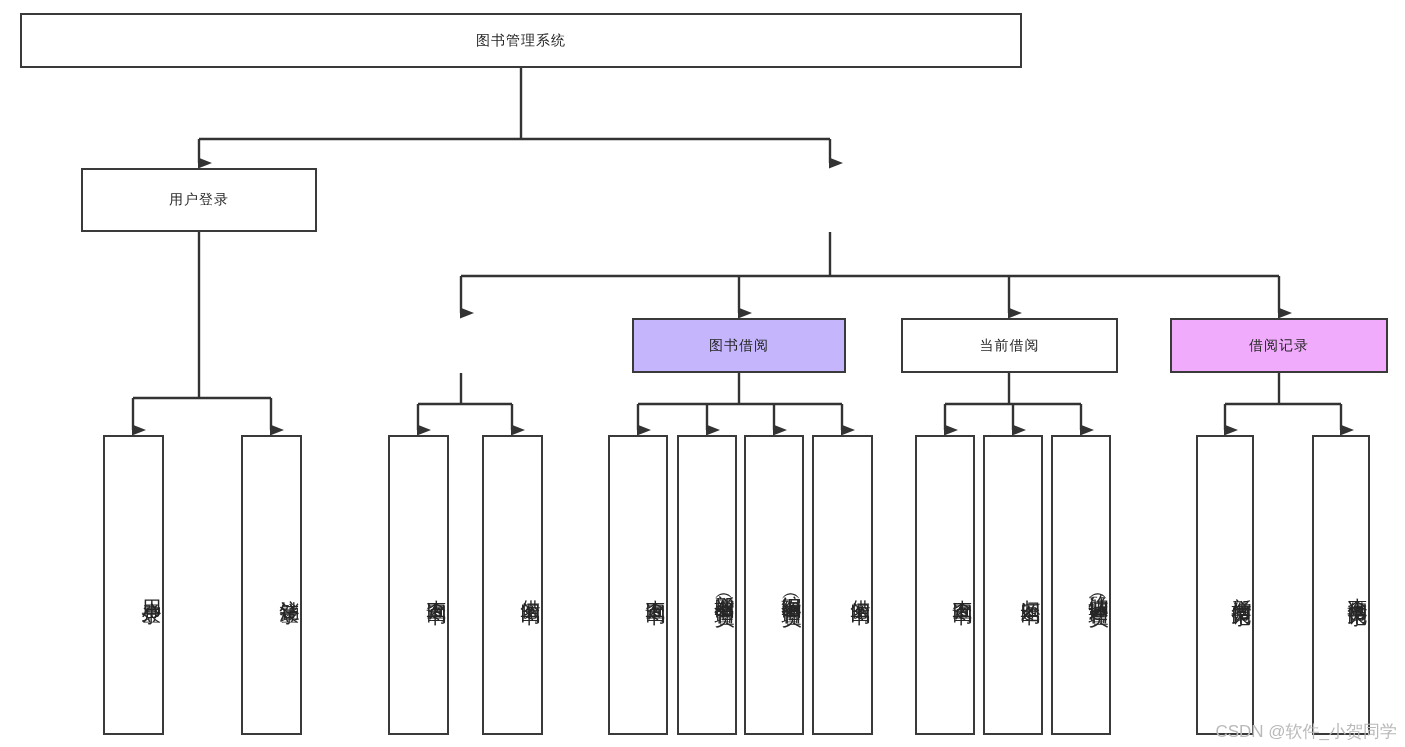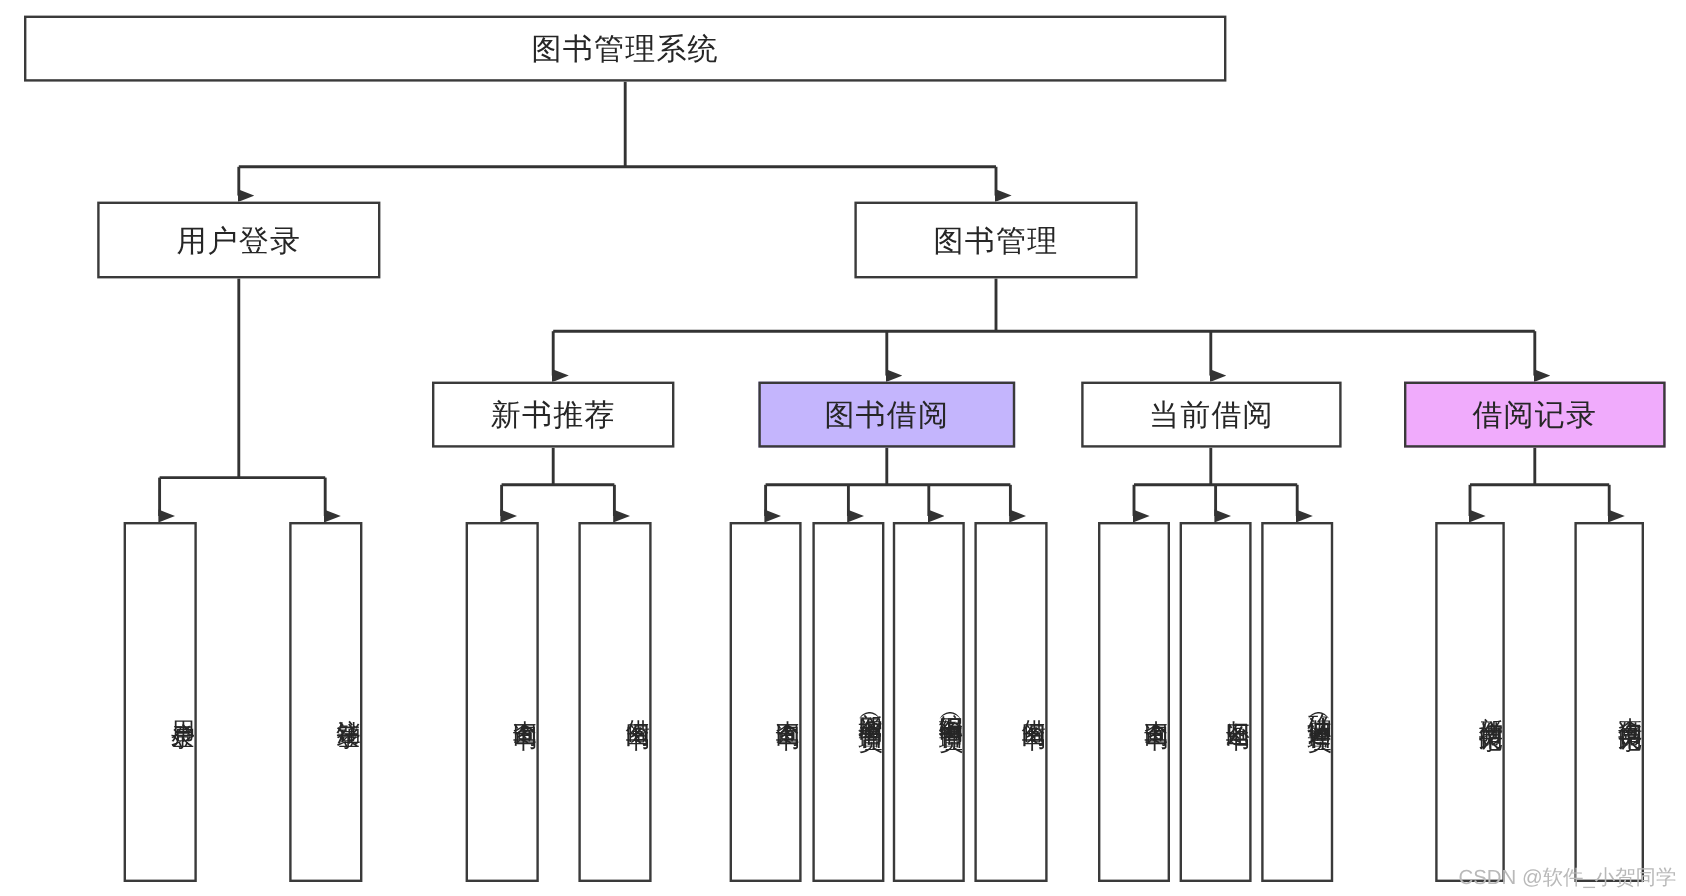--- a/index.html
+++ b/index.html
@@ -29,21 +29,21 @@
     position: absolute;
     box-sizing: border-box;
     background: #ffffff;
     border: 2px solid #3a3a3a;
     display: flex;
     align-items: center;
     justify-content: center;
     color: #262626;
   }
   .node.horiz {
-    font-size: 25px;
+    font-size: 14px;
     letter-spacing: 1px;
   }
   .node.vert {
     writing-mode: vertical-rl;
     text-orientation: upright;
     font-size: 20px;
     letter-spacing: 2px;
     line-height: 1;
     padding-top: 6px;
     align-items: flex-start;
@@ -122,27 +122,21 @@
     </g>
   </svg>
 
   <div class="node horiz" id="node-root" style="left: 20px; top: 13px; width: 1002px; height: 55px; border-color: rgb(58, 58, 58); background: rgb(255, 255, 255); color: rgb(38, 38, 38);">
     <span class="hlabel">图书管理系统</span>
   </div>
 
   <div class="node horiz" id="node-l2-0" style="left: 81px; top: 168px; width: 236px; height: 64px; border-color: rgb(58, 58, 58); background: rgb(255, 255, 255); color: rgb(38, 38, 38);">
     <span class="hlabel">用户登录</span>
   </div>
-  <div class="node horiz" id="node-l2-1" style="left: 712px; top: 168px; width: 236px; height: 64px; border-color: rgb(58, 58, 58); background: rgb(255, 255, 255); color: rgb(38, 38, 38);">
-    <span class="hlabel">图书管理</span>
-  </div>
 
-  <div class="node horiz" id="node-l3-0" style="left: 360px; top: 318px; width: 202px; height: 55px; border-color: rgb(58, 58, 58); background: rgb(255, 255, 255); color: rgb(38, 38, 38);">
-    <span class="hlabel">新书推荐</span>
-  </div>
   <div class="node horiz" id="node-l3-1" style="left: 632px; top: 318px; width: 214px; height: 55px; border-color: rgb(58, 58, 58); background: #c4b5fd; color: rgb(38, 38, 38);">
     <span class="hlabel">图书借阅</span>
   </div>
   <div class="node horiz" id="node-l3-2" style="left: 901px; top: 318px; width: 217px; height: 55px; border-color: rgb(58, 58, 58); background: rgb(255, 255, 255); color: rgb(38, 38, 38);">
     <span class="hlabel">当前借阅</span>
   </div>
   <div class="node horiz" id="node-l3-3" style="left: 1170px; top: 318px; width: 218px; height: 55px; border-color: rgb(58, 58, 58); background: #f0abfc; color: rgb(38, 38, 38);">
     <span class="hlabel">借阅记录</span>
   </div>
 

